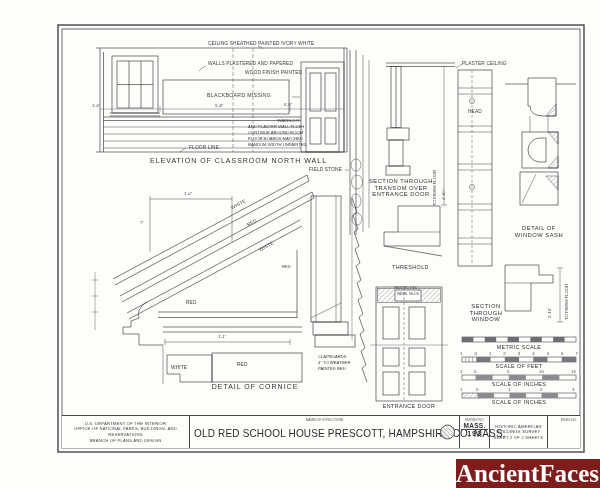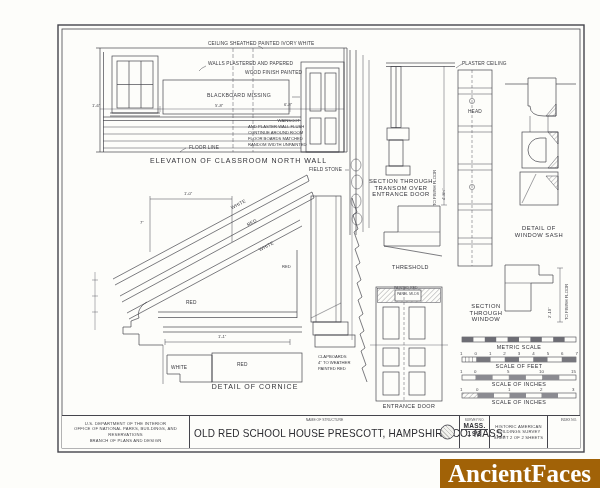--- a/index.html
+++ b/index.html
@@ -35,21 +35,21 @@
   .tb-num{font-size:7px;font-weight:bold;letter-spacing:1px;color:#333338}
   .tb-habs{width:58px;display:flex;flex-direction:column;justify-content:center;text-align:center}
   .tb-habs div{font-size:4.2px;line-height:5.4px;letter-spacing:.2px;color:#46464c}
   .tb-index{width:32px;border-right:none}
   .tb-index .ix-micro{position:absolute;top:2px;right:3px;font-size:3.2px;color:#55555a}
   
   .scalenums{position:absolute;display:flex;justify-content:space-between;font-size:4.4px;color:#46464c}
   .scaleabs{position:absolute;font-size:4.4px;color:#46464c}
   .scaleabs span{position:absolute;top:0}
   
-  .wm{position:absolute;right:0;bottom:0;width:160px;height:29px;background:#a16207;display:flex;align-items:center;justify-content:center;padding-right:1px}
+  .wm{position:absolute;right:0;bottom:0;width:144px;height:29px;background:#7f1d1d;display:flex;align-items:center;justify-content:center;padding-right:1px}
   .wm span{font-family:"Liberation Serif",serif;font-weight:bold;font-size:25px;color:#ffffff;letter-spacing:0}
 </style>
 </head>
 <body>
 
 <div id="stage">
 
   <svg class="art" width="600" height="488" viewBox="0 0 600 488">
     <defs>
       <pattern id="hz" width="3.5" height="3.5" patternUnits="userSpaceOnUse" patternTransform="rotate(45)">

